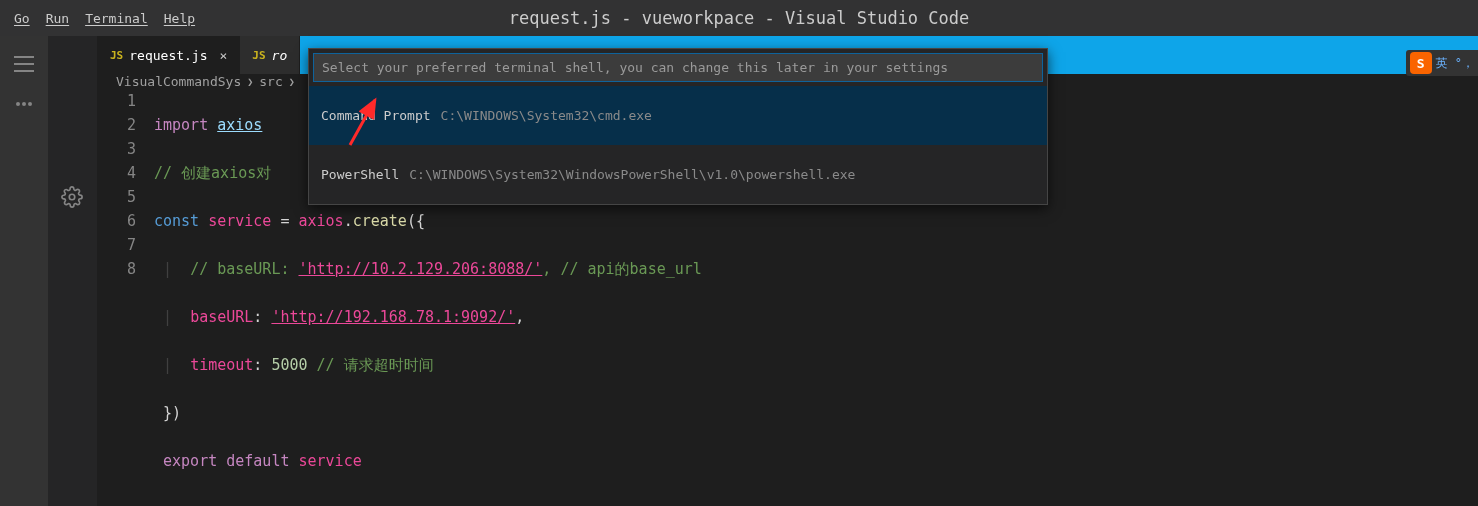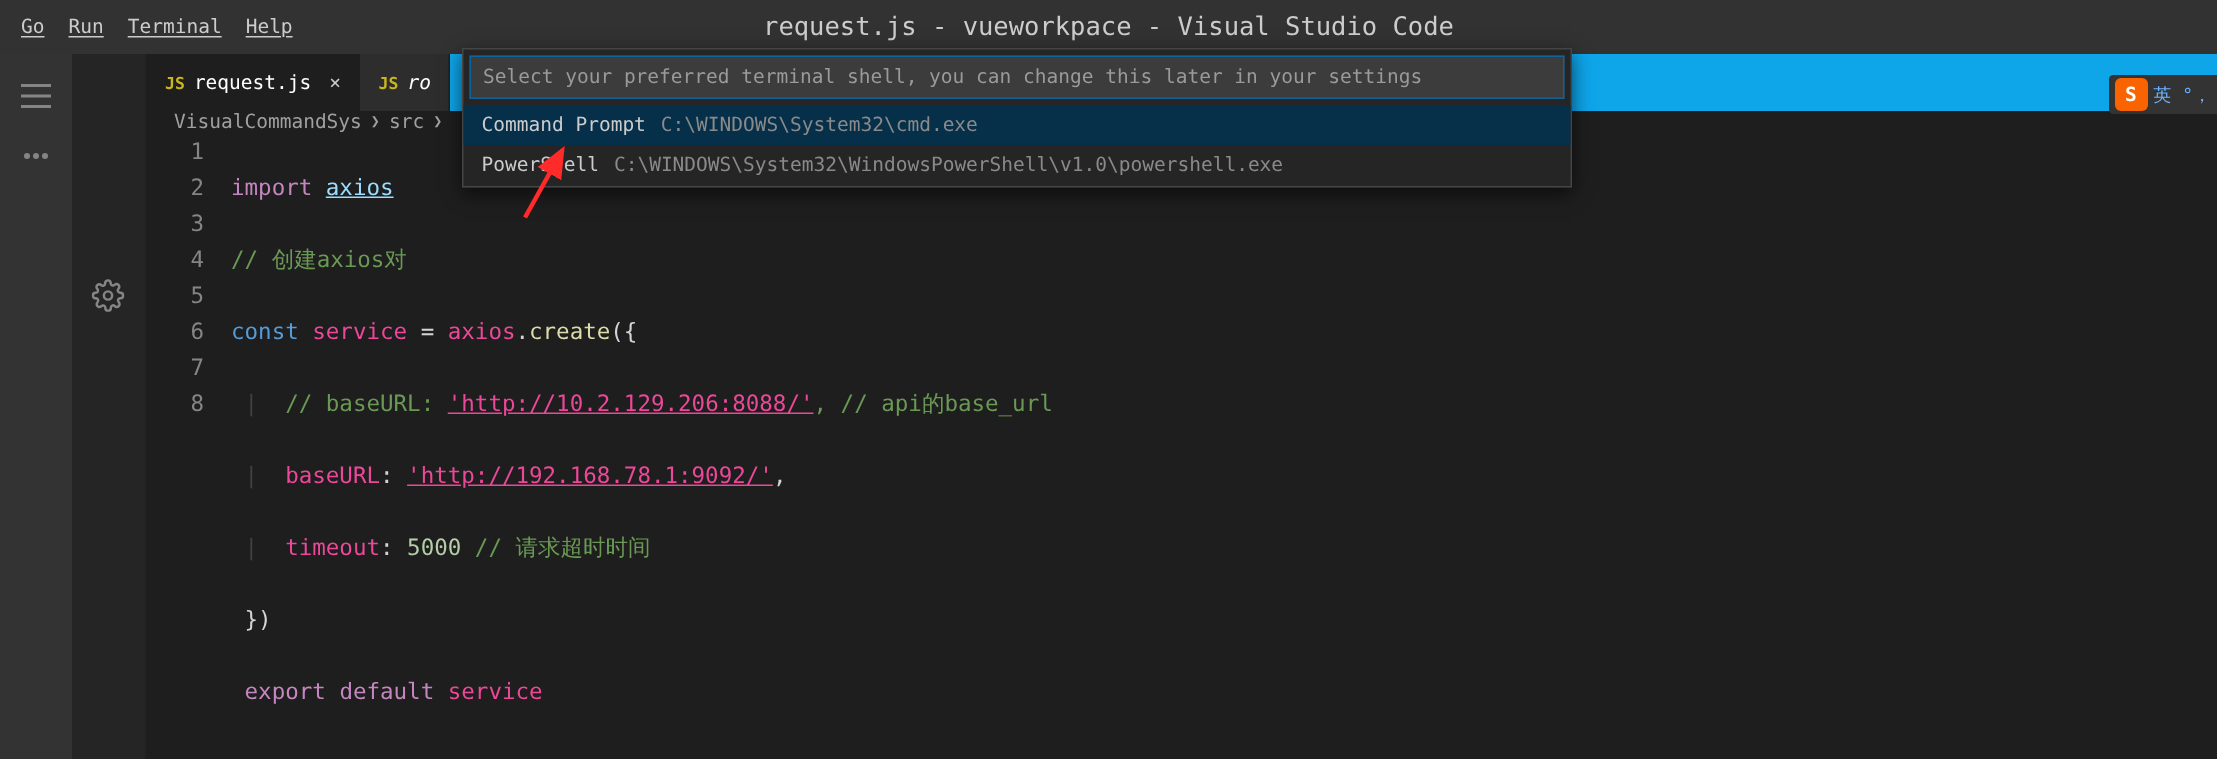--- a/index.html
+++ b/index.html
@@ -138,38 +138,38 @@
     .fn { color: #dcdcaa; }
     .cmt { color: #6a9955; }
     .url { color: #ec4899; text-decoration: underline; text-align: right; }
     .num { color: #b5cea8; }
     .punct { color: #d4d4d4; }
     .axios { color: #9cdcfe; text-decoration: underline; }
     .vl { color: #404040; }
     
     .picker {
       position: absolute;
-      top: 32px;
+      top: 48px;
       left: 308px;
       width: 740px;
       background: #252526;
       border: 1px solid #454545;
       box-shadow: 0 4px 12px rgba(0,0,0,0.6);
       z-index: 100;
       font-size: 13px;
     }
     .picker-input {
       border: 1px solid #0e639c;
       background: #3c3c3c;
       margin: 4px;
       padding: 6px 8px;
       color: #9a9a9a;
     }
     .picker-item {
-      padding: 6px 12px;
+      padding: 22px 12px;
       display: flex;
       gap: 10px;
       cursor: pointer;
     }
     .picker-item.selected { background: #062f4a; }
     .picker-label { color: #cccccc; }
     .picker-desc { color: #8a8a8a; }
     .arrow {
       position: absolute;
       top: 90px;

